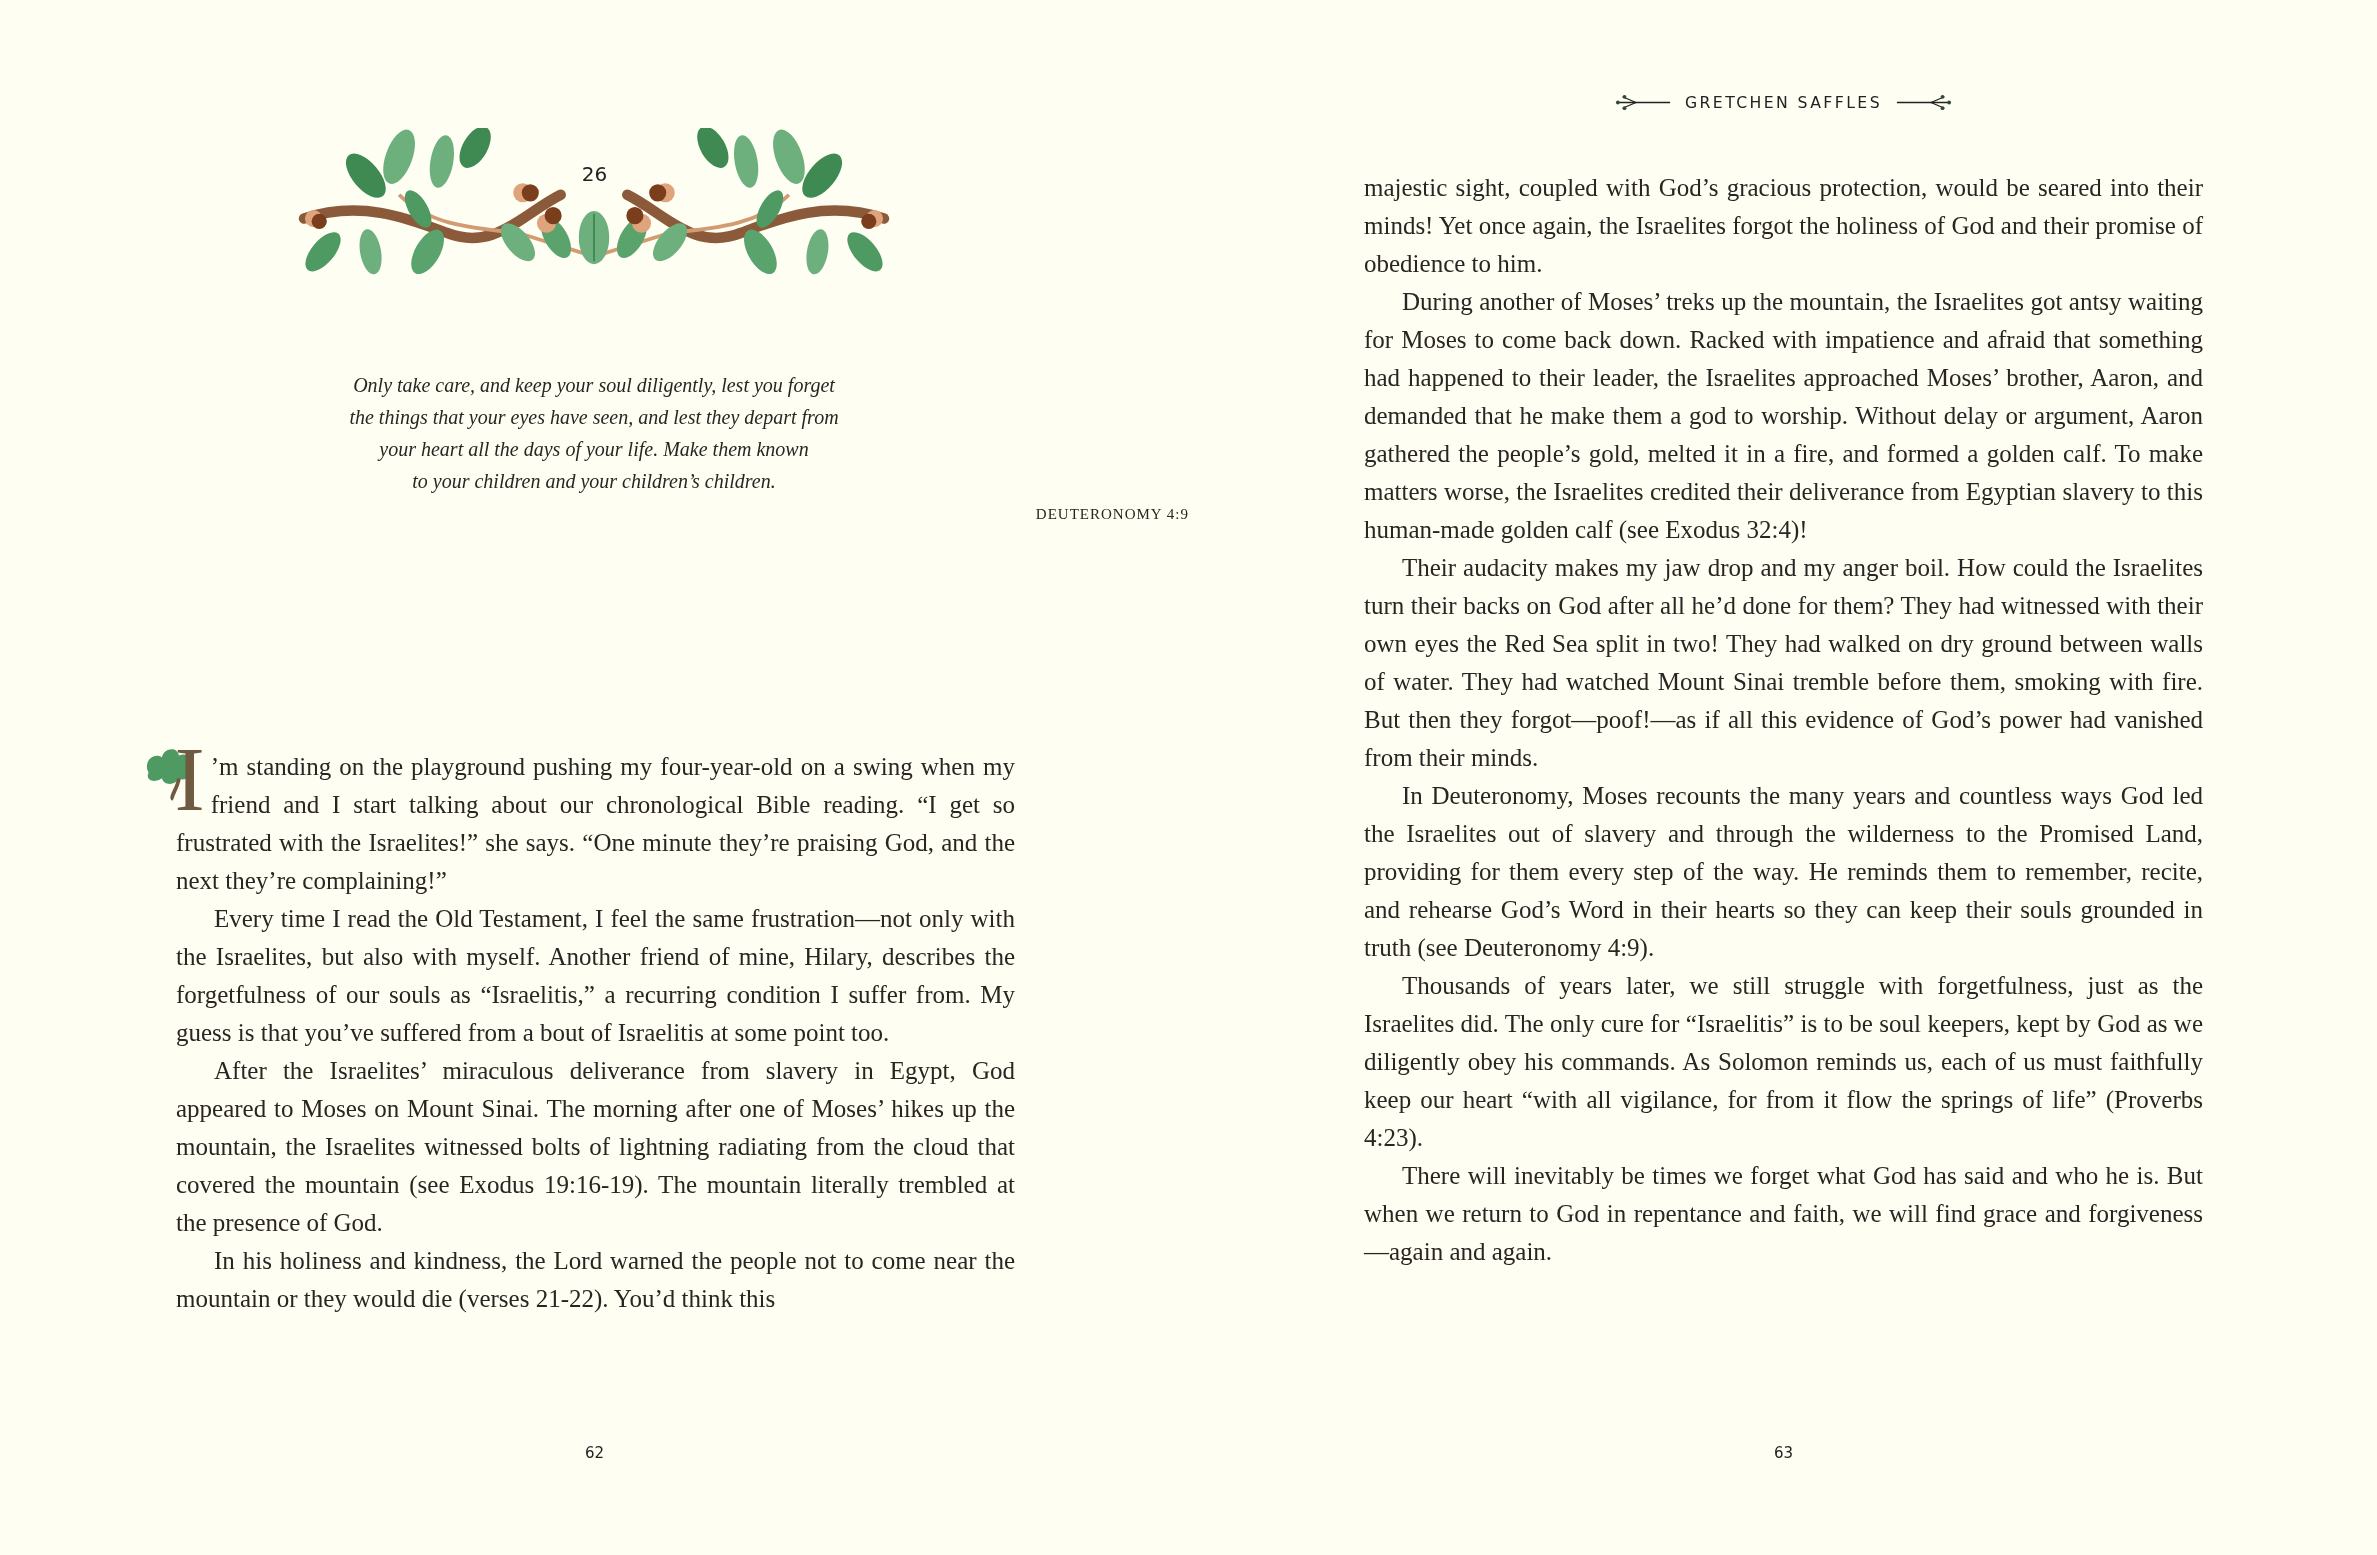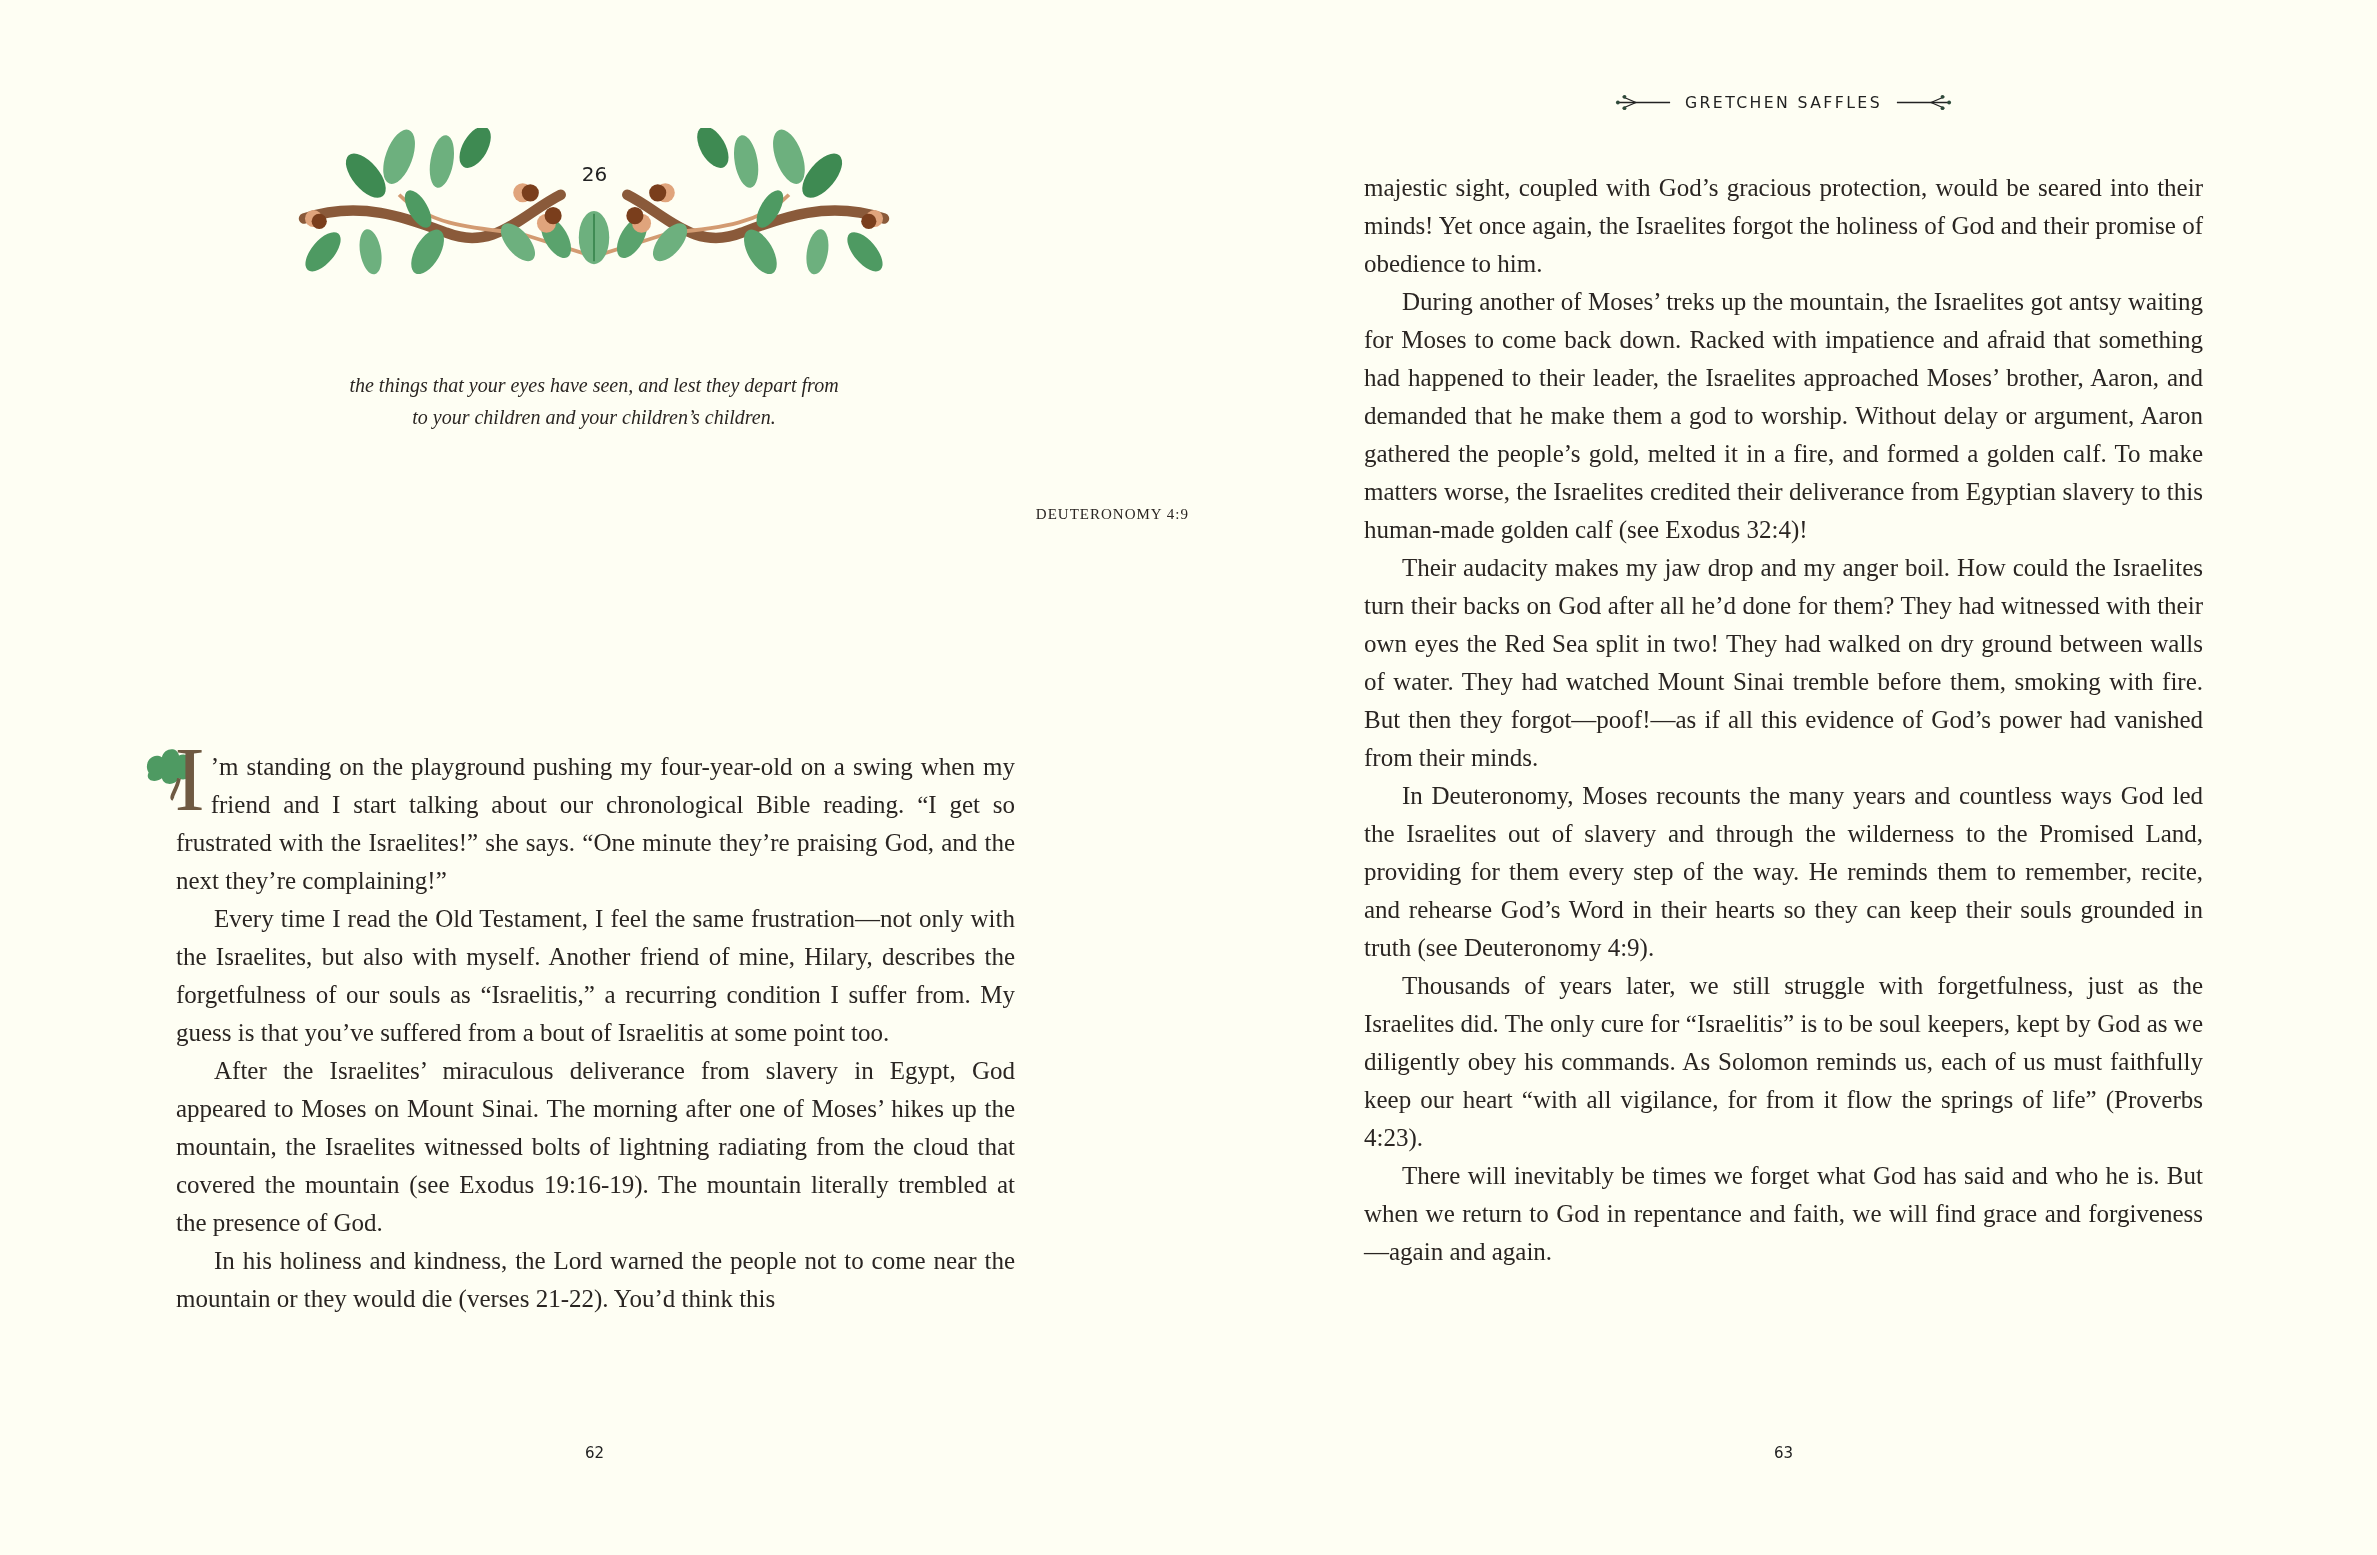--- a/index.html
+++ b/index.html
@@ -130,21 +130,23 @@
       <circle cx="275" cy="100" r="10" fill="#E0A47C"></circle>
         <circle cx="282" cy="92" r="9" fill="#7A3E1C"></circle>
       <circle cx="375" cy="100" r="10" fill="#E0A47C"></circle>
         <circle cx="368" cy="92" r="9" fill="#7A3E1C"></circle>
     </g>
   </svg>
 
   <div class="chapter-num">26</div>
 
   <div class="epigraph">
+    <div>Only take care, and keep your soul diligently, lest you forget</div>
     <div>the things that your eyes have seen, and lest they depart from</div>
+    <div>your heart all the days of your life. Make them known</div>
     <div>to your children and your children’s children.</div>
   </div>
   <div class="epigraph-ref">DEUTERONOMY 4:9</div>
 
   <div class="body-text body-left">
     <div class="dropcap-wrap">
       <svg class="dropcap-leaf" viewBox="0 0 60 60">
         <path d="M8,30 C2,20 12,8 22,14 C24,4 38,2 40,12 C50,8 58,18 50,26 C56,34 46,40 40,36 C36,44 24,44 22,36 C14,42 4,38 8,30 Z" fill="#4E9A62"></path>
         <path d="M40,36 C38,48 30,56 34,58" stroke="#6f5a42" stroke-width="4" fill="none"></path>
       </svg>

